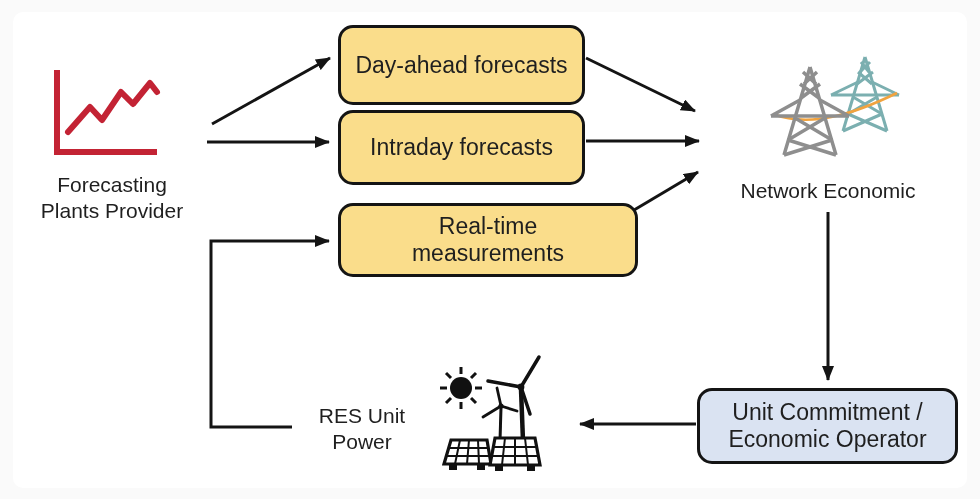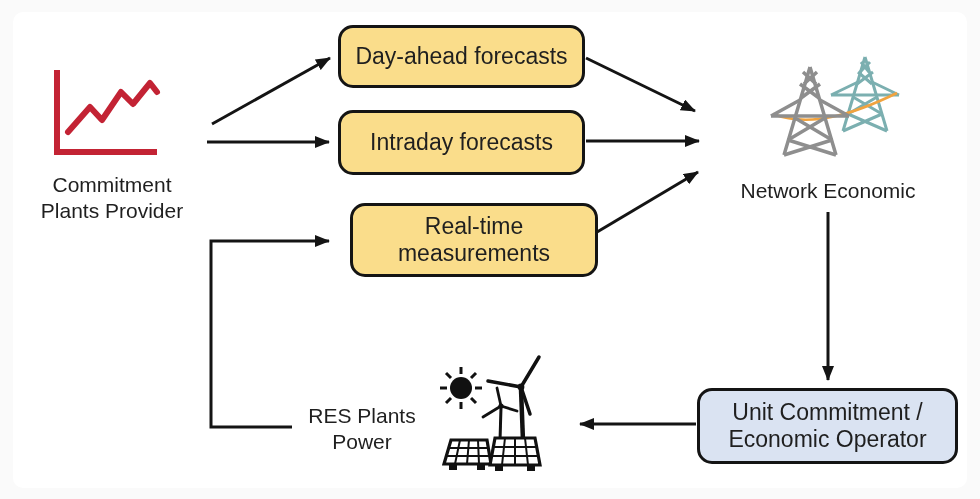--- a/index.html
+++ b/index.html
@@ -150,43 +150,43 @@
       <g class="blackstroke" stroke-width="2">
         <path d="M493,447 L537,447 M491,456 L539,456"></path>
         <path d="M505,438 L502,465 M515,438 L515,465 M525,438 L528,465"></path>
       </g>
       <rect class="blackfill" x="495" y="465" width="8" height="6"></rect>
       <rect class="blackfill" x="527" y="465" width="8" height="6"></rect>
     </g>
   </g>
 </svg>
 
-<div class="box yellow" style="left:338px;top:25px;width:247px;height:63px;">
+<div class="box yellow" style="left:338px;top:25px;width:247px;height:80px;">
   <span>Day-ahead forecasts</span>
 </div>
 
-<div class="box yellow" style="left:338px;top:110px;width:247px;height:65px;">
+<div class="box yellow" style="left:338px;top:110px;width:247px;height:75px;">
   <span>Intraday forecasts</span>
 </div>
 
-<div class="box yellow" style="left:338px;top:203px;width:248px;height:74px;margin-left:12px;">
+<div class="box yellow" style="left:338px;top:203px;width:300px;height:74px;">
   <span>Real-time</span>
   <span>measurements</span>
 </div>
 
 <div class="box blue" style="left:697px;top:388px;width:261px;height:76px;">
   <span>Unit Commitment /</span>
   <span>Economic Operator</span>
 </div>
 
 <div class="caption" style="left:7px;top:172px;width:210px;">
-  <span>Commitment</span>
+  <span>Forecasting</span>
   <span>Plants Provider</span>
 </div>
 
 <div class="caption" style="left:717px;top:178px;width:222px;">
   <span>Network Economic</span>
 </div>
 
 <div class="caption" style="left:287px;top:403px;width:150px;">
-  <span>RES Plants</span>
+  <span>RES Unit</span>
   <span>Power</span>
 </div>
 
 </body></html>

